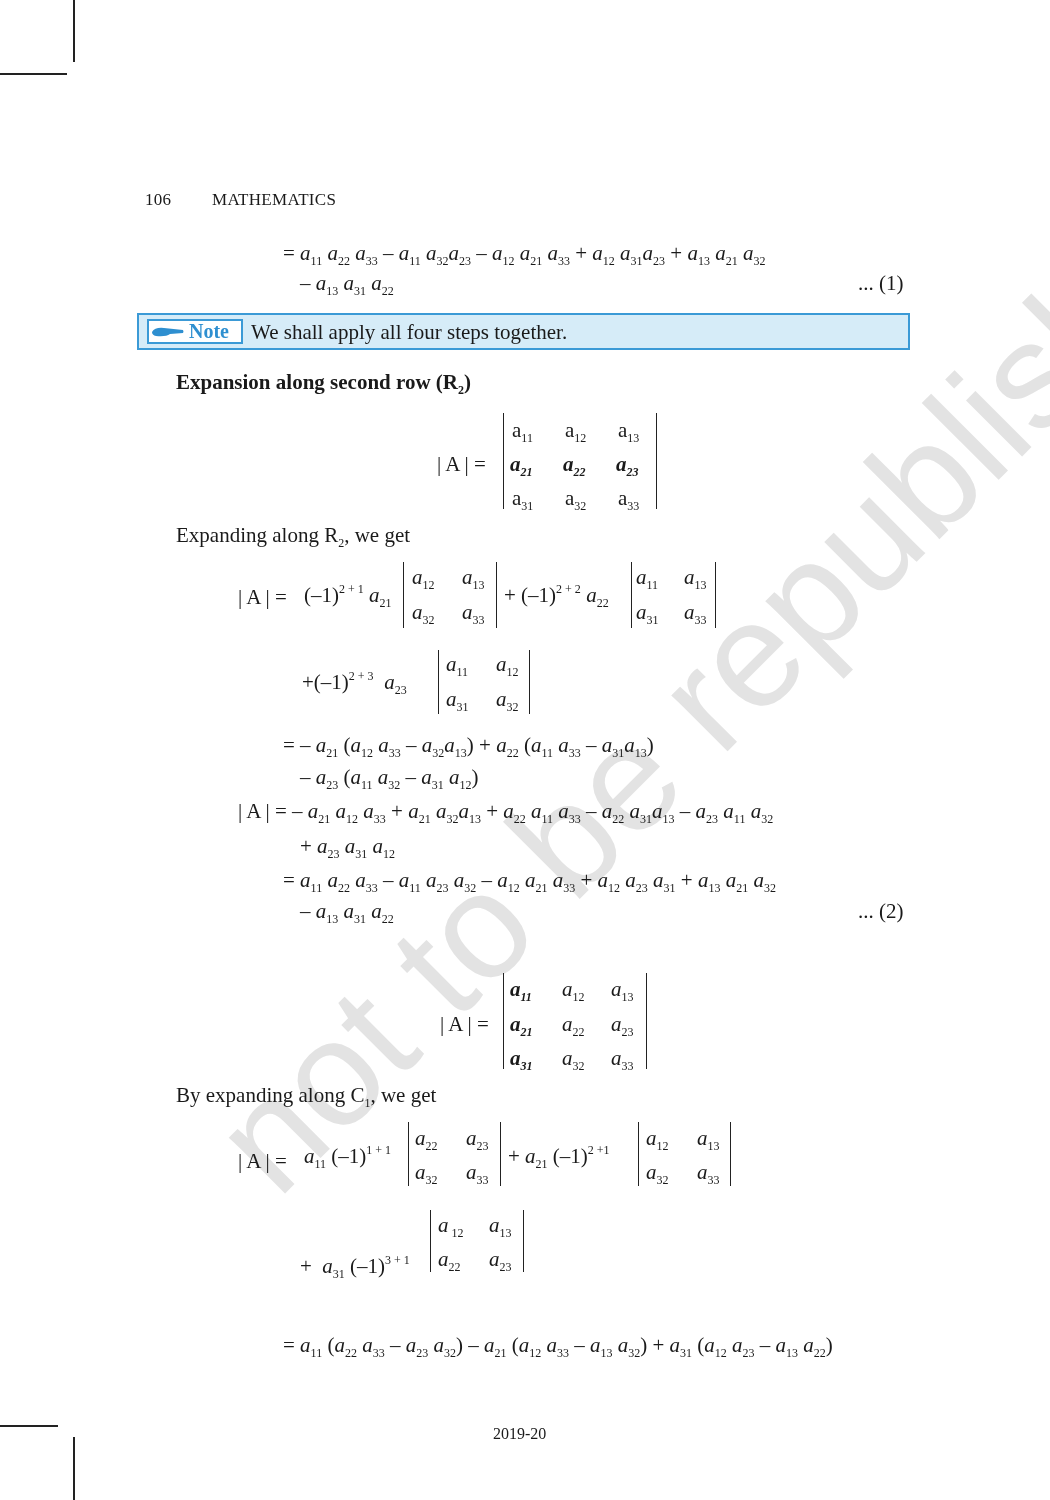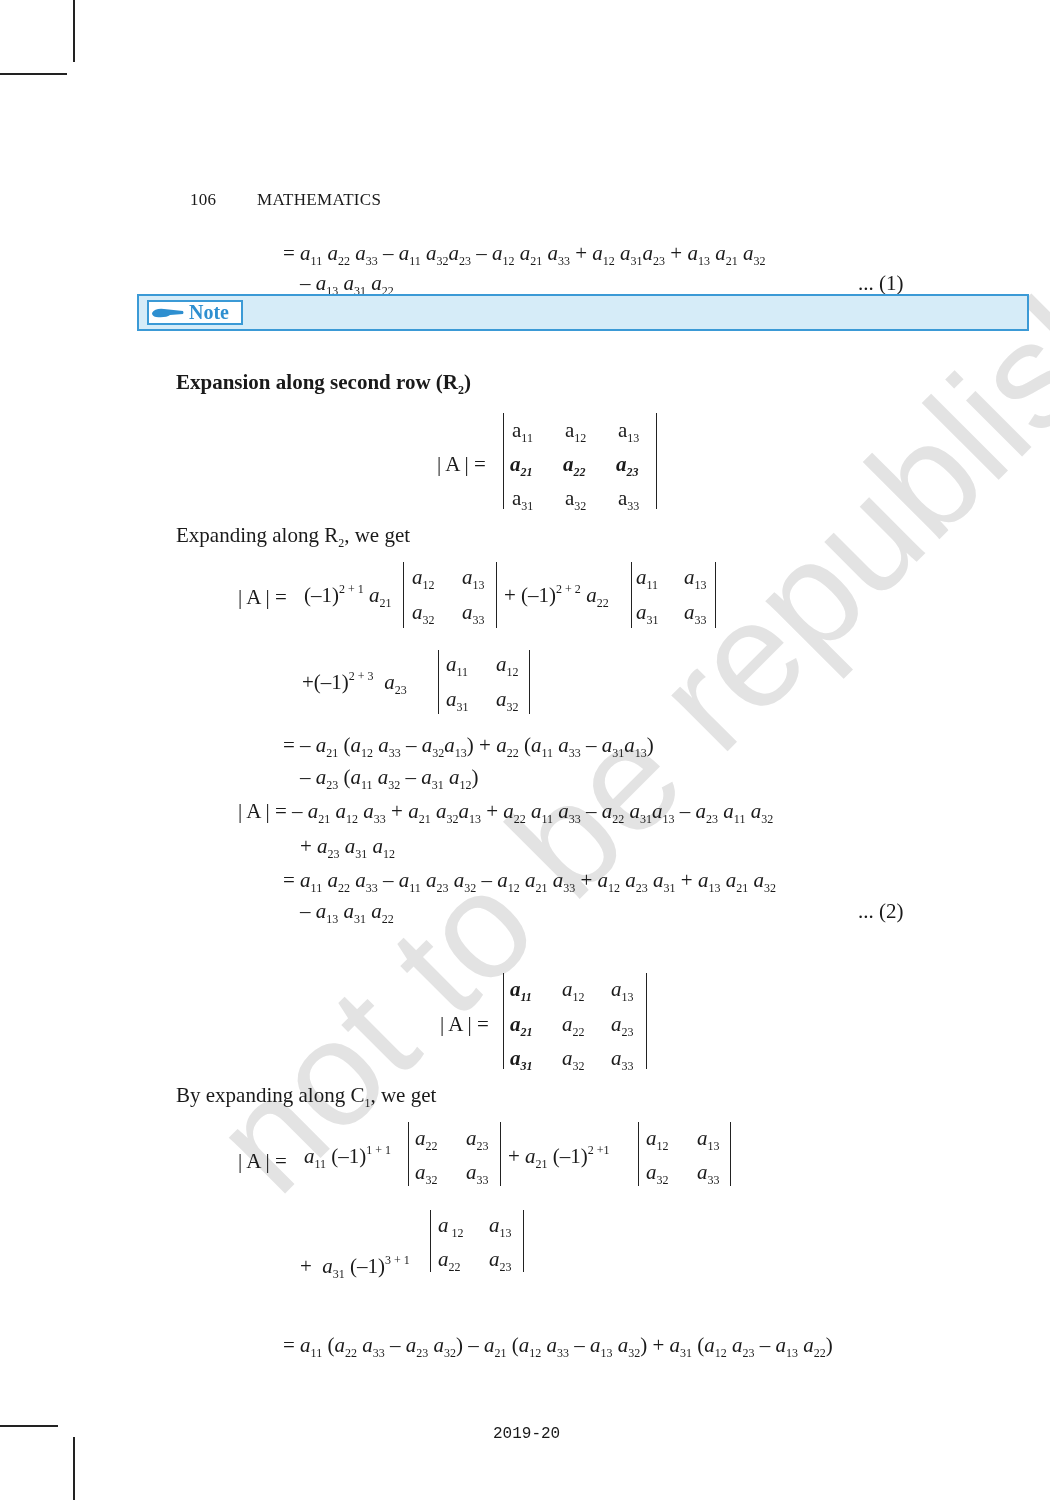--- a/index.html
+++ b/index.html
@@ -1,40 +1,40 @@
 <!DOCTYPE html>
 <html><head>
 <meta charset="utf-8">
 <style>
   html, body { margin:0; padding:0; }
   body { width:1050px; height:1500px; position:relative; background:#ffffff; overflow:hidden;
          font-family:"Liberation Serif", "DejaVu Serif", serif; color:#1a1a1a; }
-  .abs { position:absolute;margin-left:45px; }
+  .abs { position:absolute; }
   .crop { position:absolute; background:#222; }
   .watermark { position:absolute; left:80px; top:700px; width:1100px; text-align:center;
     font-family:"Liberation Sans","DejaVu Sans",sans-serif; font-size:150px; color:#e3e3e3;
     transform:rotate(-45deg); transform-origin:center; line-height:150px; white-space:nowrap; z-index:0; }
   .content { position:absolute; left:0; top:0; width:1050px; height:1500px; z-index:1; }
   .hdr { font-size:17px; letter-spacing:0.3px; }
   .line { position:absolute; font-size:21px; white-space:nowrap; }
   i.v { font-style:italic; }
   sub { font-size:12px; vertical-align:-5px; line-height:0; }
   sup { font-size:12px; vertical-align:9px; line-height:0; }
   .eqno { position:absolute; font-size:21px; }
-  .note-box { position:absolute; left:137px; top:294px; width:892px; height:37px;
+  .note-box { position:absolute; left:137px; top:313px; width:773px; height:37px;
     background:#d6ecf8; border:2px solid #3b9ad6; box-sizing:border-box; }
   .note-tag { position:absolute; left:8px; top:4px; height:25px; width:96px; background:#fff;
     border:2px solid #3b9ad6; box-sizing:border-box; color:#2e8fd0; font-weight:bold; font-size:20px;
     line-height:21px; padding-left:40px; }
   .note-hand { position:absolute; left:3px; top:6px; width:32px; height:10px; }
   .note-text { position:absolute; left:112px; top:5px; font-size:21px; }
   .bold-h { position:absolute; font-weight:bold; font-size:21px; }
   .det { position:absolute; border-left:1.5px solid #222; border-right:1.5px solid #222; }
   .cell { position:absolute; font-size:21px; white-space:nowrap; }
-  .footer { position:absolute; left:493px; top:1425px; font-family:Liberation Mono, monospace; font-size:16px; }
+  .footer { position:absolute; left:493px; top:1425px; font-family:Liberation Serif, serif; font-size:16px; }
 </style>
 </head>
 <body>
 
 <div class="crop" style="left:73px;top:0;width:2px;height:62px;"></div>
 <div class="crop" style="left:0;top:73px;width:67px;height:2px;"></div>
 <div class="crop" style="left:0;top:1425px;width:58px;height:2px;"></div>
 <div class="crop" style="left:73px;top:1437px;width:2px;height:63px;"></div>
 
 <div class="watermark">not to be republished © NCERT</div>
@@ -52,20 +52,21 @@
   </div>
   <div class="eqno" style="left:858px;top:271px;">... (1)</div>
 
   <div class="note-box">
     <div class="note-tag">
       <svg class="note-hand" viewBox="0 0 32 10">
         <path d="M0 5 Q3 0 12 1 L31 3 Q32 5 31 6 L18 7 Q14 10 4 9 Q0 8 0 5Z" fill="#2e8fd0"></path>
       </svg>
       <span>Note</span>
     </div>
+    <div class="note-text">We shall apply all four steps together.</div>
   </div>
 
   <div class="bold-h" style="left:176px;top:370px;">
     <span>Expansion along second row (R</span><sub style="font-size:12px;">2</sub><span>)</span>
   </div>
 
   <div class="line" style="left:437px;top:452px;">| A | =</div>
   <div class="det" style="left:503px;top:413px;width:152px;height:96px;"></div>
   <div class="cell" style="left:512px;top:418px;">a<sub>11</sub></div>
   <div class="cell" style="left:565px;top:418px;">a<sub>12</sub></div>

